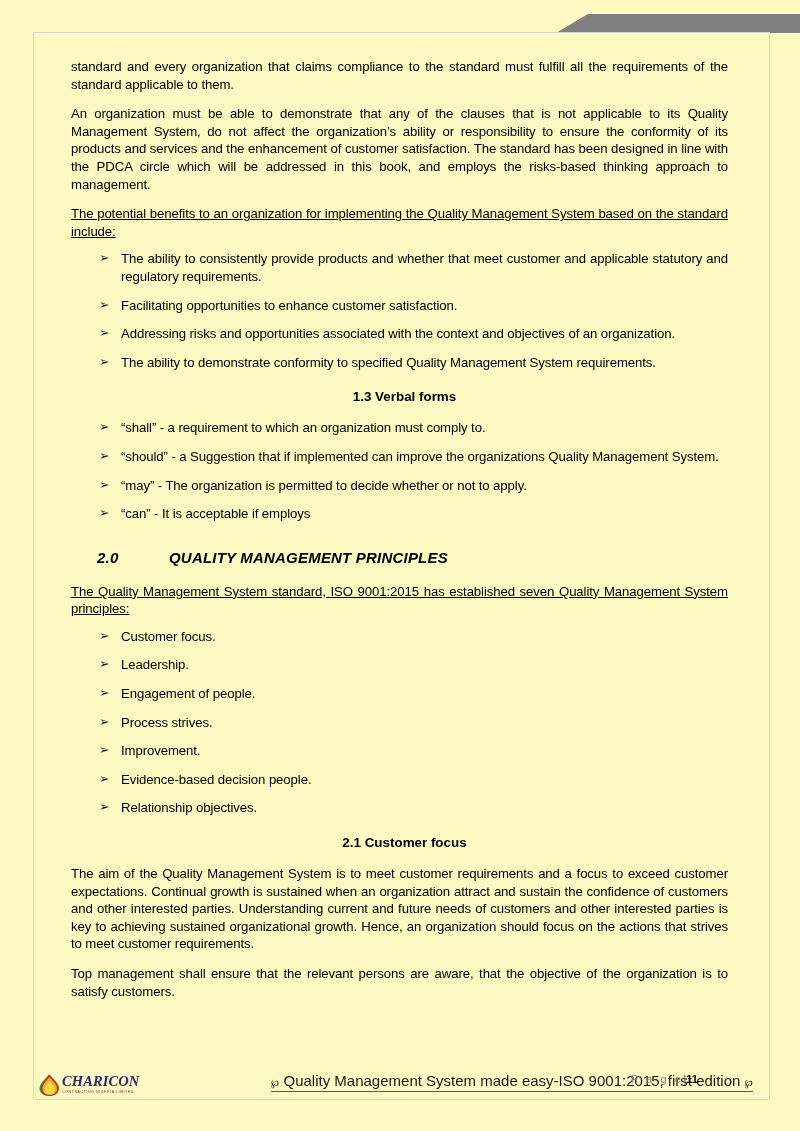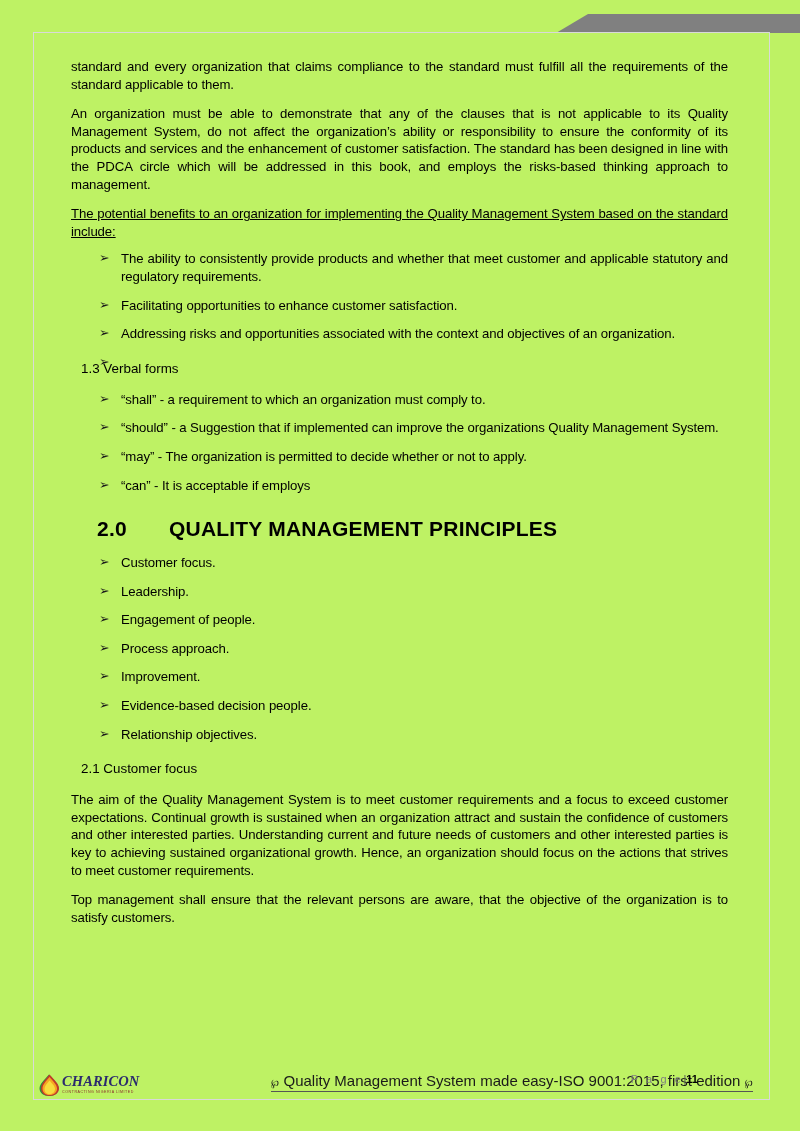--- a/index.html
+++ b/index.html
@@ -8,21 +8,21 @@
     background: #ffffff;
   }
   body {
     font-family: "Liberation Sans", sans-serif;
     color: #000000;
   }
   #page {
     position: relative;
     width: 800px;
     height: 1131px;
-    background: #bef264;
+    background: #fef9c3;
     overflow: hidden;
   }
   
   .top-banner {
     position: absolute;
     top: 14px;
     left: 556px;
     width: 244px;
     height: 19px;
     background: #808080;
@@ -53,29 +53,31 @@
     text-justify: inter-word;
     letter-spacing: -0.1px;
   }
   p.body-text.tight {
     margin-bottom: 10px;
     text-decoration: underline;
   }
   h3.sub-heading {
     margin: 18px 0 14px 10px;
     font-size: 13.4px;
-    font-weight: normal;
+    font-weight: bold;
     line-height: 16px;
+    text-align: center;
   }
   h2.main-heading {
     margin: 24px 0 14px 0;
-    font-size: 21px;
+    font-size: 15px;
     font-weight: bold;
     line-height: 22px;
     letter-spacing: 0.2px;
+    font-style: italic;
   }
   h2.main-heading .num {
     display: inline-block;
     width: 72px;
     margin-left: 26px;
   }
   ul.arrow-list {
     list-style: none;
     margin: 0 0 6px 0;
     padding: 0;
@@ -211,20 +213,21 @@
       <li class="nojust">
         <span class="arrow">➢</span>
         <span>Facilitating opportunities to enhance customer satisfaction.</span>
       </li>
       <li>
         <span class="arrow">➢</span>
         <span>Addressing risks and opportunities associated with the context and objectives of an organization.</span>
       </li>
       <li class="nojust">
         <span class="arrow">➢</span>
+        <span>The ability to demonstrate conformity to specified Quality Management System requirements.</span>
       </li>
     </ul>
 
     <h3 class="sub-heading">1.3 Verbal forms</h3>
 
 
     <ul class="arrow-list">
       <li class="nojust">
         <span class="arrow">➢</span>
         <span>“shall” - a requirement to which an organization must comply to.</span>
@@ -240,37 +243,38 @@
       <li class="nojust">
         <span class="arrow">➢</span>
         <span>“can” - It is acceptable if employs</span>
       </li>
     </ul>
 
     <h2 class="main-heading">
       <span class="num">2.0</span><span>QUALITY MANAGEMENT PRINCIPLES</span>
     </h2>
 
+    <p class="body-text tight">The Quality Management System standard, ISO 9001:2015 has established seven Quality Management System principles:</p>
 
     <ul class="arrow-list">
       <li class="nojust">
         <span class="arrow">➢</span>
         <span>Customer focus.</span>
       </li>
       <li class="nojust">
         <span class="arrow">➢</span>
         <span>Leadership.</span>
       </li>
       <li class="nojust">
         <span class="arrow">➢</span>
         <span>Engagement of people.</span>
       </li>
       <li class="nojust">
         <span class="arrow">➢</span>
-        <span>Process approach.</span>
+        <span>Process strives.</span>
       </li>
       <li class="nojust">
         <span class="arrow">➢</span>
         <span>Improvement.</span>
       </li>
       <li class="nojust">
         <span class="arrow">➢</span>
         <span>Evidence-based decision people.</span>
       </li>
       <li class="nojust">

